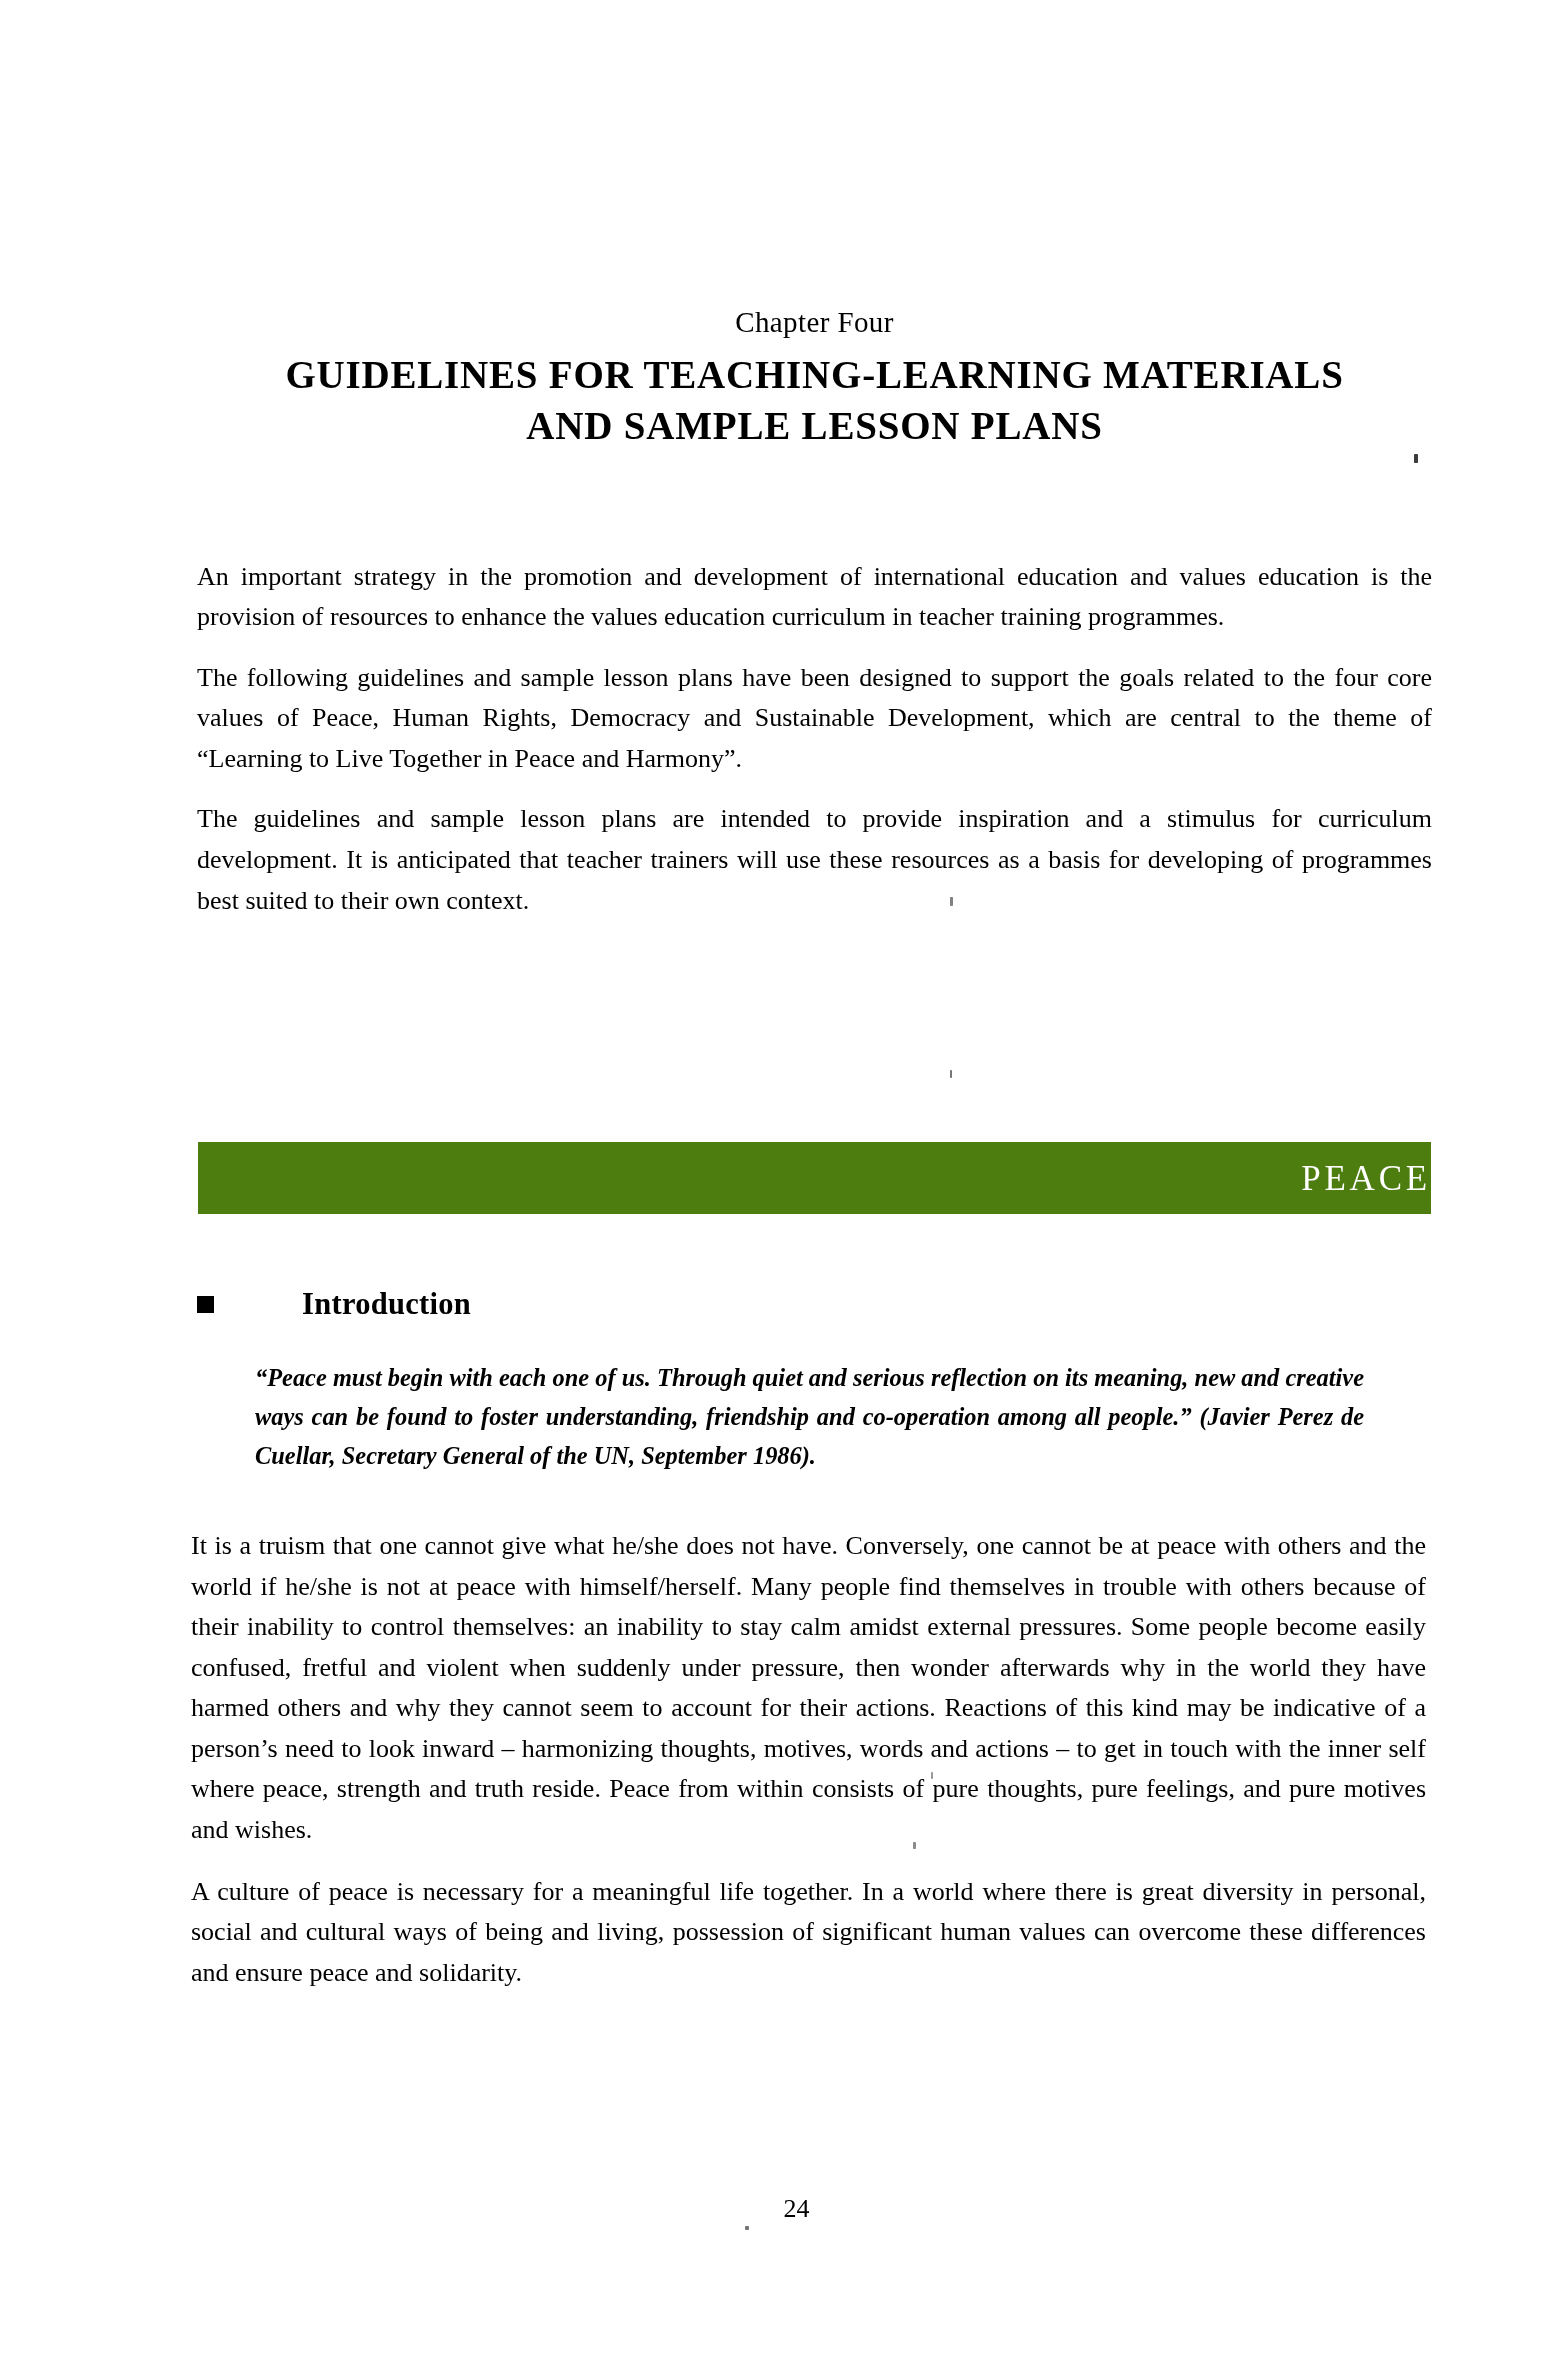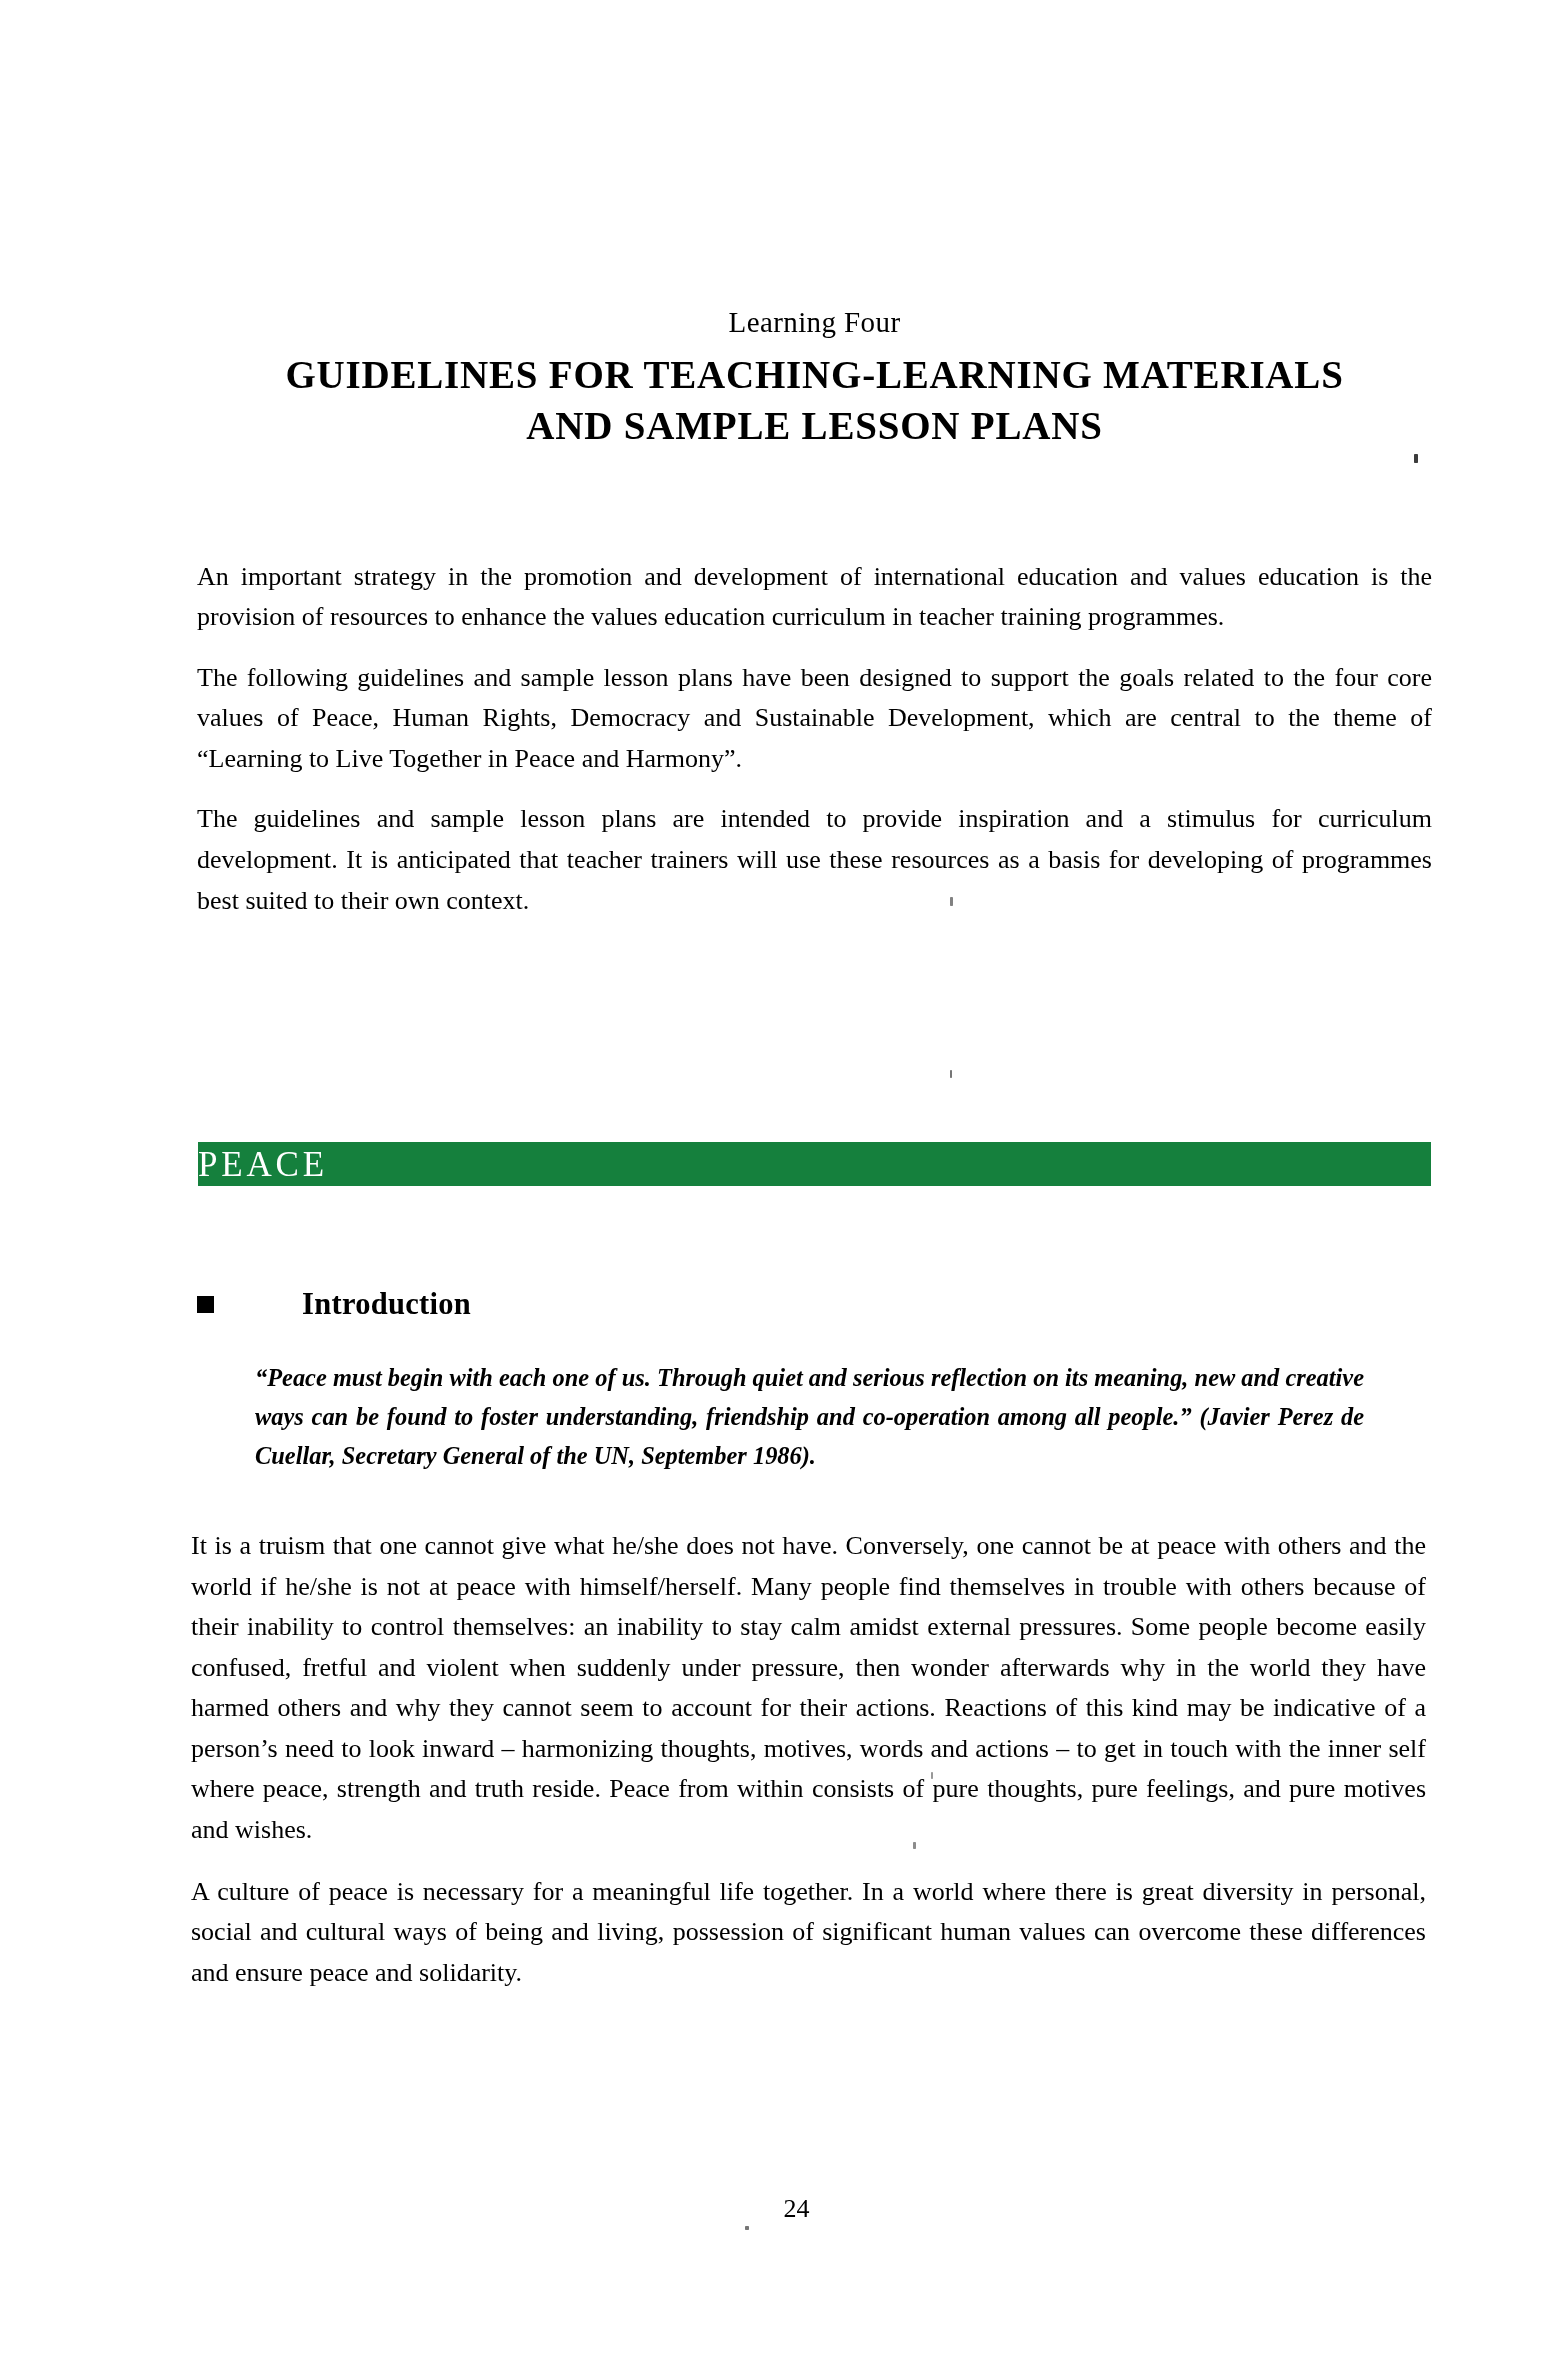--- a/index.html
+++ b/index.html
@@ -64,26 +64,26 @@
 
   .intro-block { margin-top: 105px; }
   .intro-block .para + .para { margin-top: 17px; }
 
   
   .banner {
     position: absolute;
     left: 198px;
     top: 1142px;
     width: 1233px;
-    height: 44px;
-    background: #15803d;
+    height: 72px;
+    background: #4d7c0f;
     color: #ffffff;
     display: flex;
     align-items: center;
-    justify-content: flex-start;
+    justify-content: flex-end;
   }
   .banner-label {
     font-size: 35px;
     font-weight: normal;
     letter-spacing: 3.8px;
     line-height: 1;
     position: relative;
     top: 0.8px;
   }
 
@@ -156,21 +156,21 @@
   .a5 { left: 745px;  top: 2226px; width: 3.8px;  height: 3.8px;  opacity: .6; }
   .a6 { left: 931px; top: 1772px; width: 2.3px;  height: 6.9px;  opacity: .45; }
 </style>
 </head>
 <body>
 
 <div class="page">
 
   <div class="content">
 
-    <div class="chapter-label">Learning Four</div>
+    <div class="chapter-label">Chapter Four</div>
 
     <div class="chapter-title">
       <span class="t-line">GUIDELINES FOR TEACHING-LEARNING MATERIALS</span>
       <span class="t-line">AND SAMPLE LESSON PLANS</span>
     </div>
 
     <div class="intro-block">
       <p class="para">An important strategy in the promotion and development of international education and values education is the provision of resources to enhance the values education curriculum in teacher training programmes.</p>
       <p class="para">The following guidelines and sample lesson plans have been designed to support the goals related to the four core values of Peace, Human Rights, Democracy and Sustainable Development, which are central to the theme of “Learning to Live Together in Peace and Harmony”.</p>
       <p class="para">The guidelines and sample lesson plans are intended to provide inspiration and a stimulus for curriculum development.  It is anticipated that teacher trainers will use these resources as a basis for developing of programmes best suited to their own context.</p>

